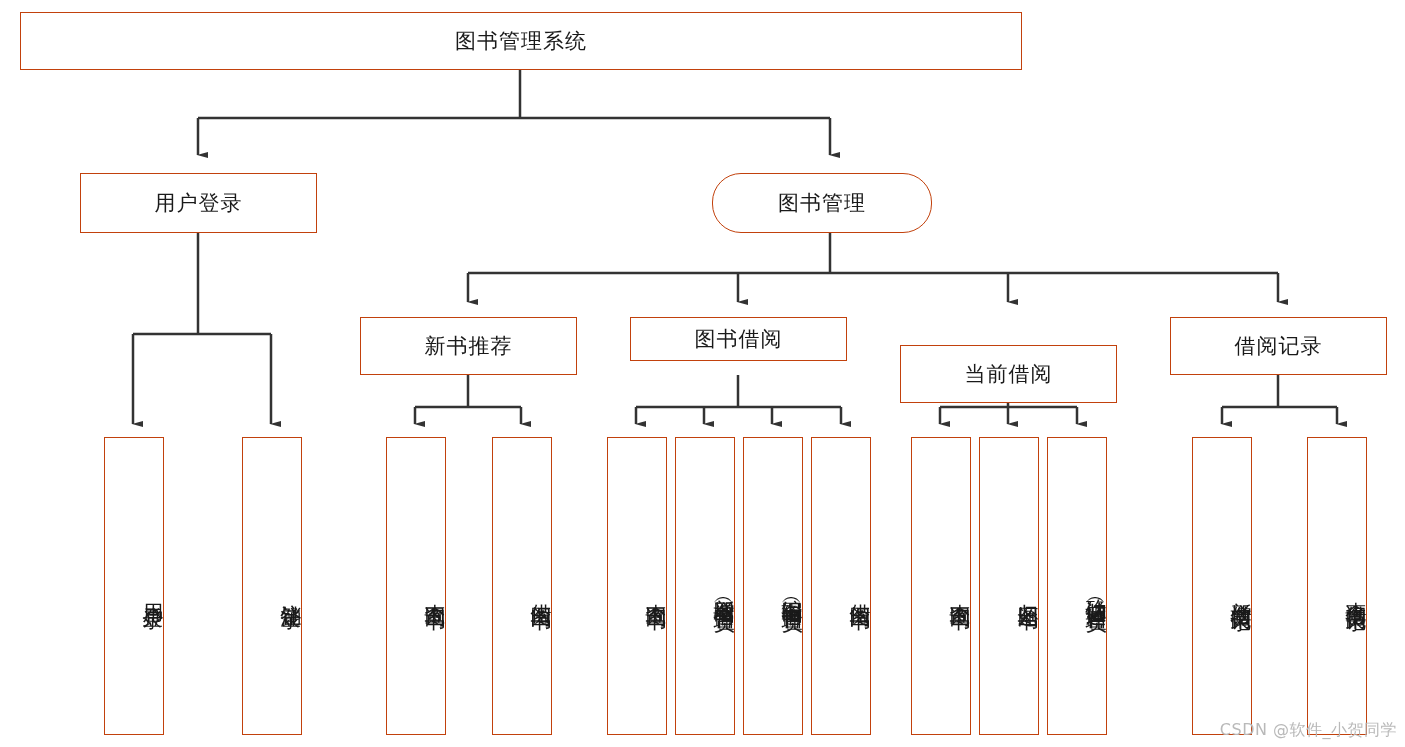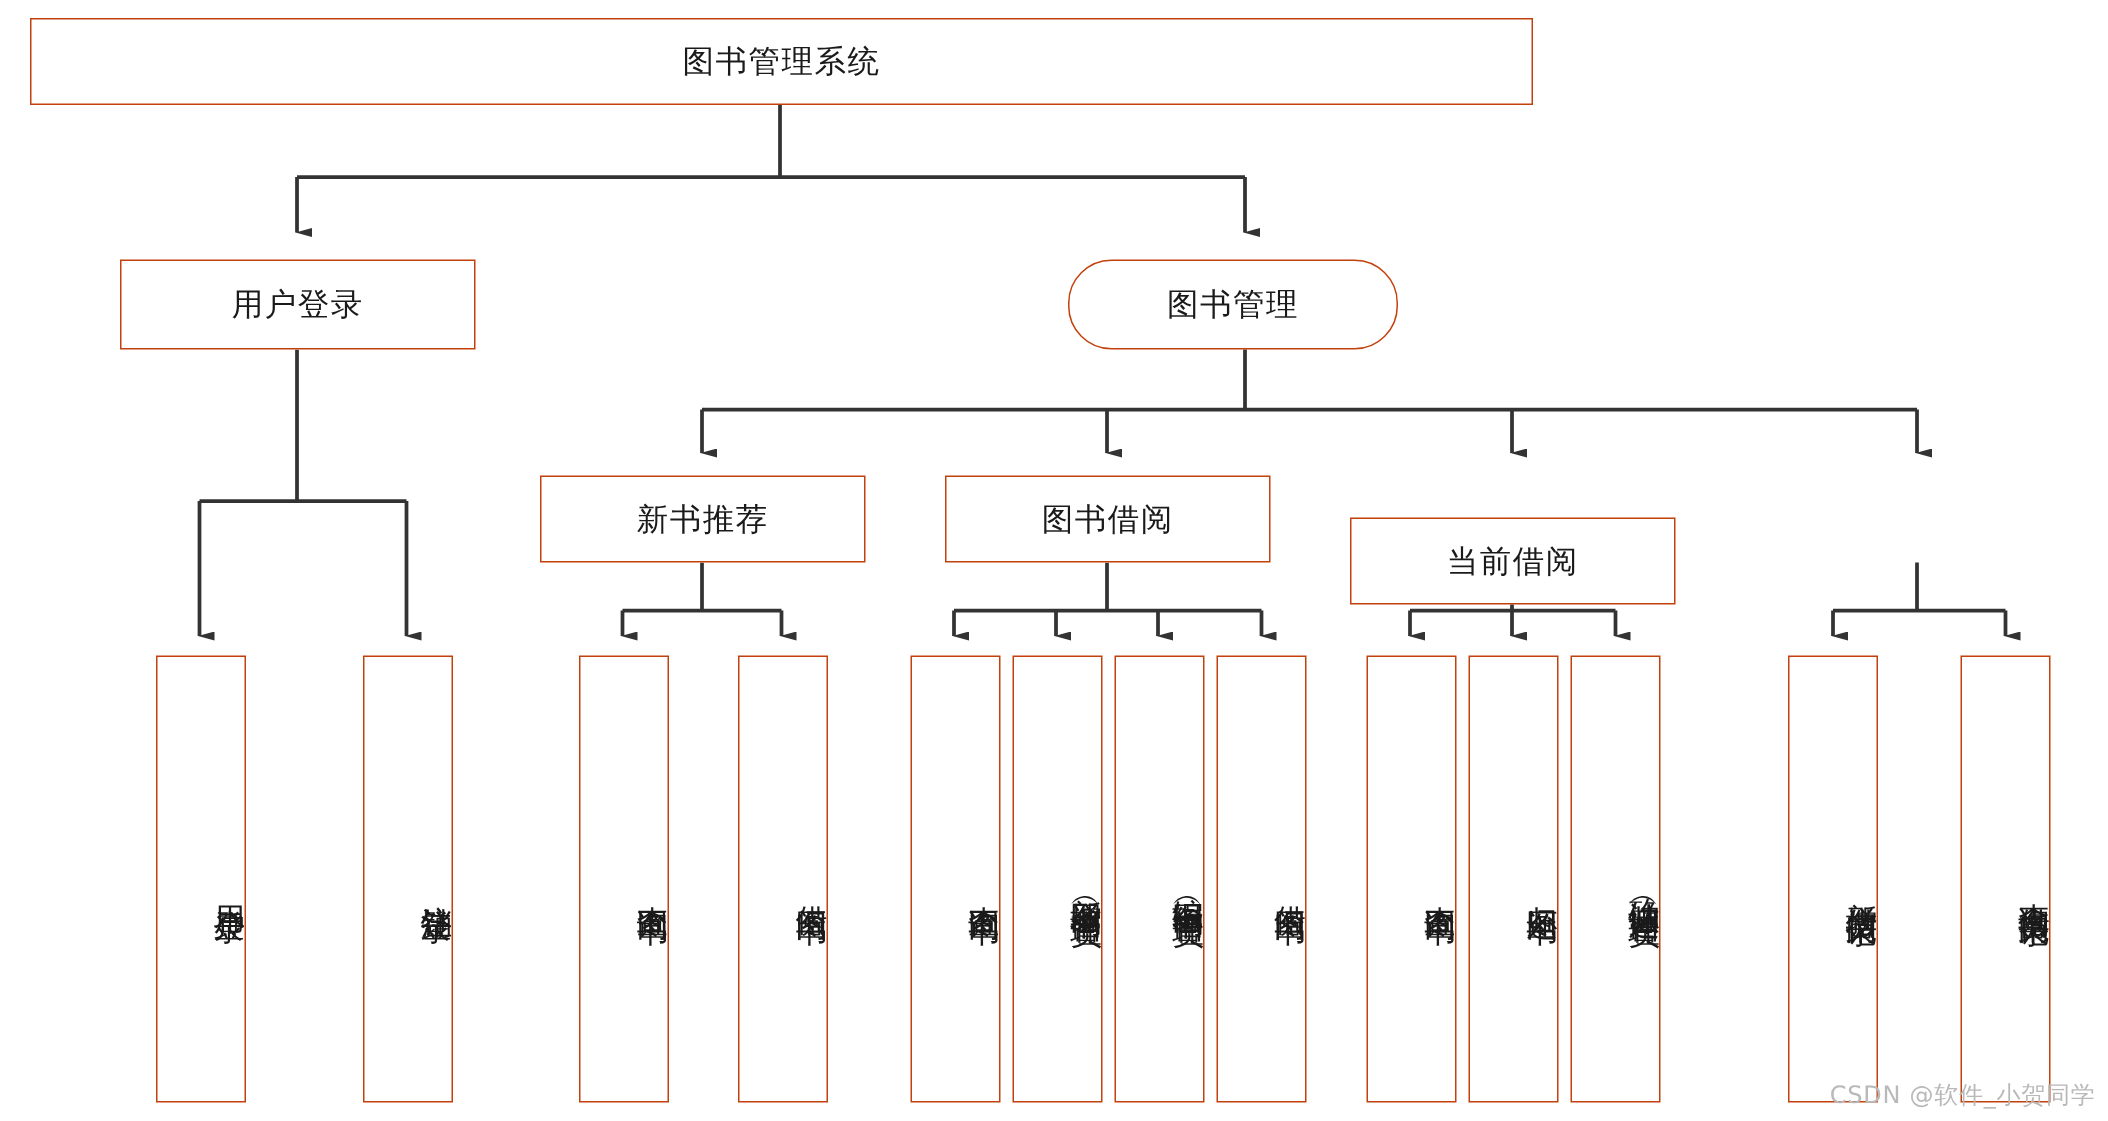--- a/index.html
+++ b/index.html
@@ -127,25 +127,28 @@
   <div class="node horiz" style="left:80px; top:173px; width:237px; height:60px;">
     <span>用户登录</span>
   </div>
   <div class="node horiz" style="left:712px; top:173px; width:220px; height:60px;border-radius:29px;">
     <span>图书管理</span>
   </div>
 
   <div class="node horiz" style="left:360px; top:317px; width:217px; height:58px;">
     <span>新书推荐</span>
   </div>
-  <div class="node horiz" style="left:630px; top:317px; width:217px; height:58px;">
+  <div class="node horiz" style="left:630px; top:317px; width:217px; height:44px;">
     <span>图书借阅</span>
   </div>
   <div class="node horiz" style="left:900px; top:317px; width:217px; height:58px;margin-top:28px;">
     <span>当前借阅</span>
+  </div>
+  <div class="node horiz" style="left:1170px; top:317px; width:217px; height:58px;">
+    <span>借阅记录</span>
   </div>
 
   <div class="node vert" style="left:104px; top:437px; width:60px; height:298px;">
     <span class="vtext">用户登录</span>
   </div>
   <div class="node vert" style="left:242px; top:437px; width:60px; height:298px;">
     <span class="vtext">注销登录</span>
   </div>
 
   <div class="node vert" style="left:386px; top:437px; width:60px; height:298px;">

